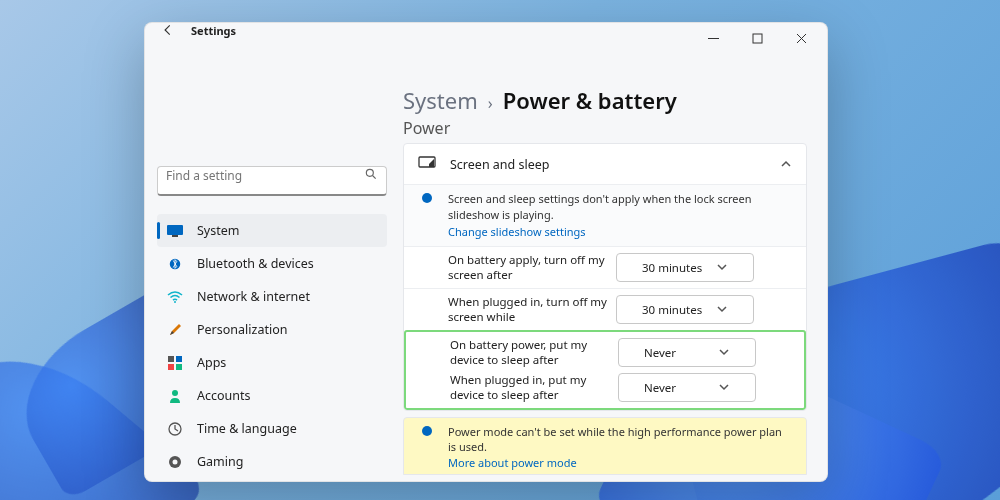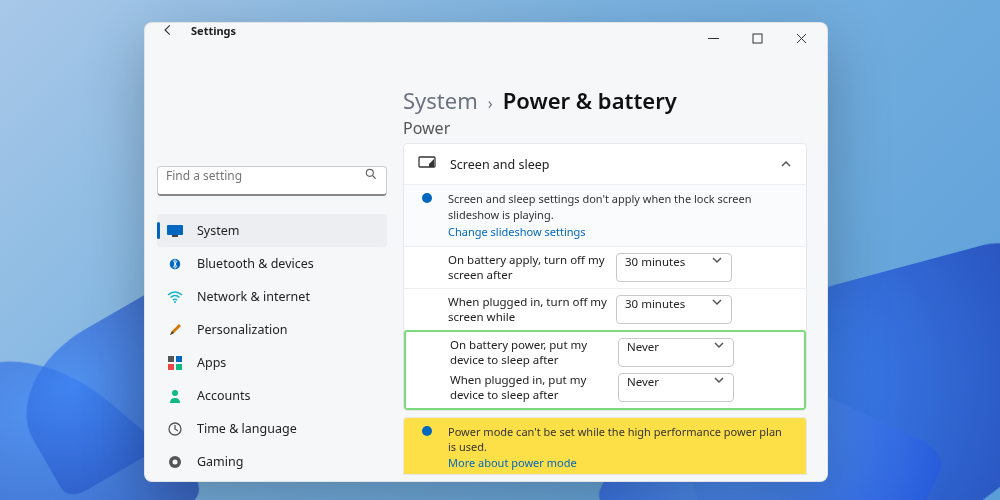--- a/index.html
+++ b/index.html
@@ -57,26 +57,26 @@
   .card-header .hdr-label { font-size: 12.5px; color: #222; flex: 1; }
 
   .info { background: #fafbfc; padding: 6px 14px 6px 44px; border-top: 1px solid #eceef1; position: relative; font-size: 11px; line-height: 1.45; color: #333; }
   .info .info-bullet { position: absolute; left: 18px; top: 8px; width: 10px; height: 10px; border-radius: 50%; background: #0067c0; }
   .info a { color: #0067c0; text-decoration: none; display: inline-block; margin-top: 1px; }
 
   .rows { }
   .row { display: flex; align-items: center; padding: 5px 14px 5px 44px; border-top: 1px solid #eceef1; }
   .row:first-child { border-top: 1px solid #eceef1; }
   .row-label { font-size: 11.5px; color: #222; width: 168px; line-height: 1.35; }
-  .dropdown { width: 116px; height: 29px; border: 1px solid #c8c8c8; border-radius: 4px; display: flex; padding: 0 8px; background: #fff; cursor: pointer; }
+  .dropdown { width: 138px; height: 29px; border: 1px solid #c8c8c8; border-radius: 4px; display: flex; align-items: center; padding: 0 25px; background: #fff; cursor: pointer; }
   .dropdown span { font-size: 11.5px; flex: 1; color: #222; }
   .highlight { border: 2px solid #7cd97c; border-radius: 3px; padding: 3px 4px; }
   .highlight .row { border-top: 0; padding: 2px 10px 2px 40px; }
 
-  .info2 { background: #fde047; padding: 6px 14px 4px 44px; border-top: 1px solid #eceef1; position: relative; font-size: 11px; color: #333; margin-top: 6px; border: 1px solid #e5e7eb; border-radius: 4px 4px 0 0; }
+  .info2 { background: #fef9c3; padding: 6px 14px 4px 44px; border-top: 1px solid #eceef1; position: relative; font-size: 11px; color: #333; margin-top: 6px; border: 1px solid #e5e7eb; border-radius: 4px 4px 0 0; }
   .info2 .info-bullet { position: absolute; left: 18px; top: 8px; width: 10px; height: 10px; border-radius: 50%; background: #0067c0; }
   .info2 a { color: #0067c0; text-decoration: none; display: block; margin-top: 1px; }
 
   .chev { width: 12px; height: 12px; }
 </style>
 </head>
 <body>
 
 <div class="bg-bloom">
   <div class="petal p1"></div>

